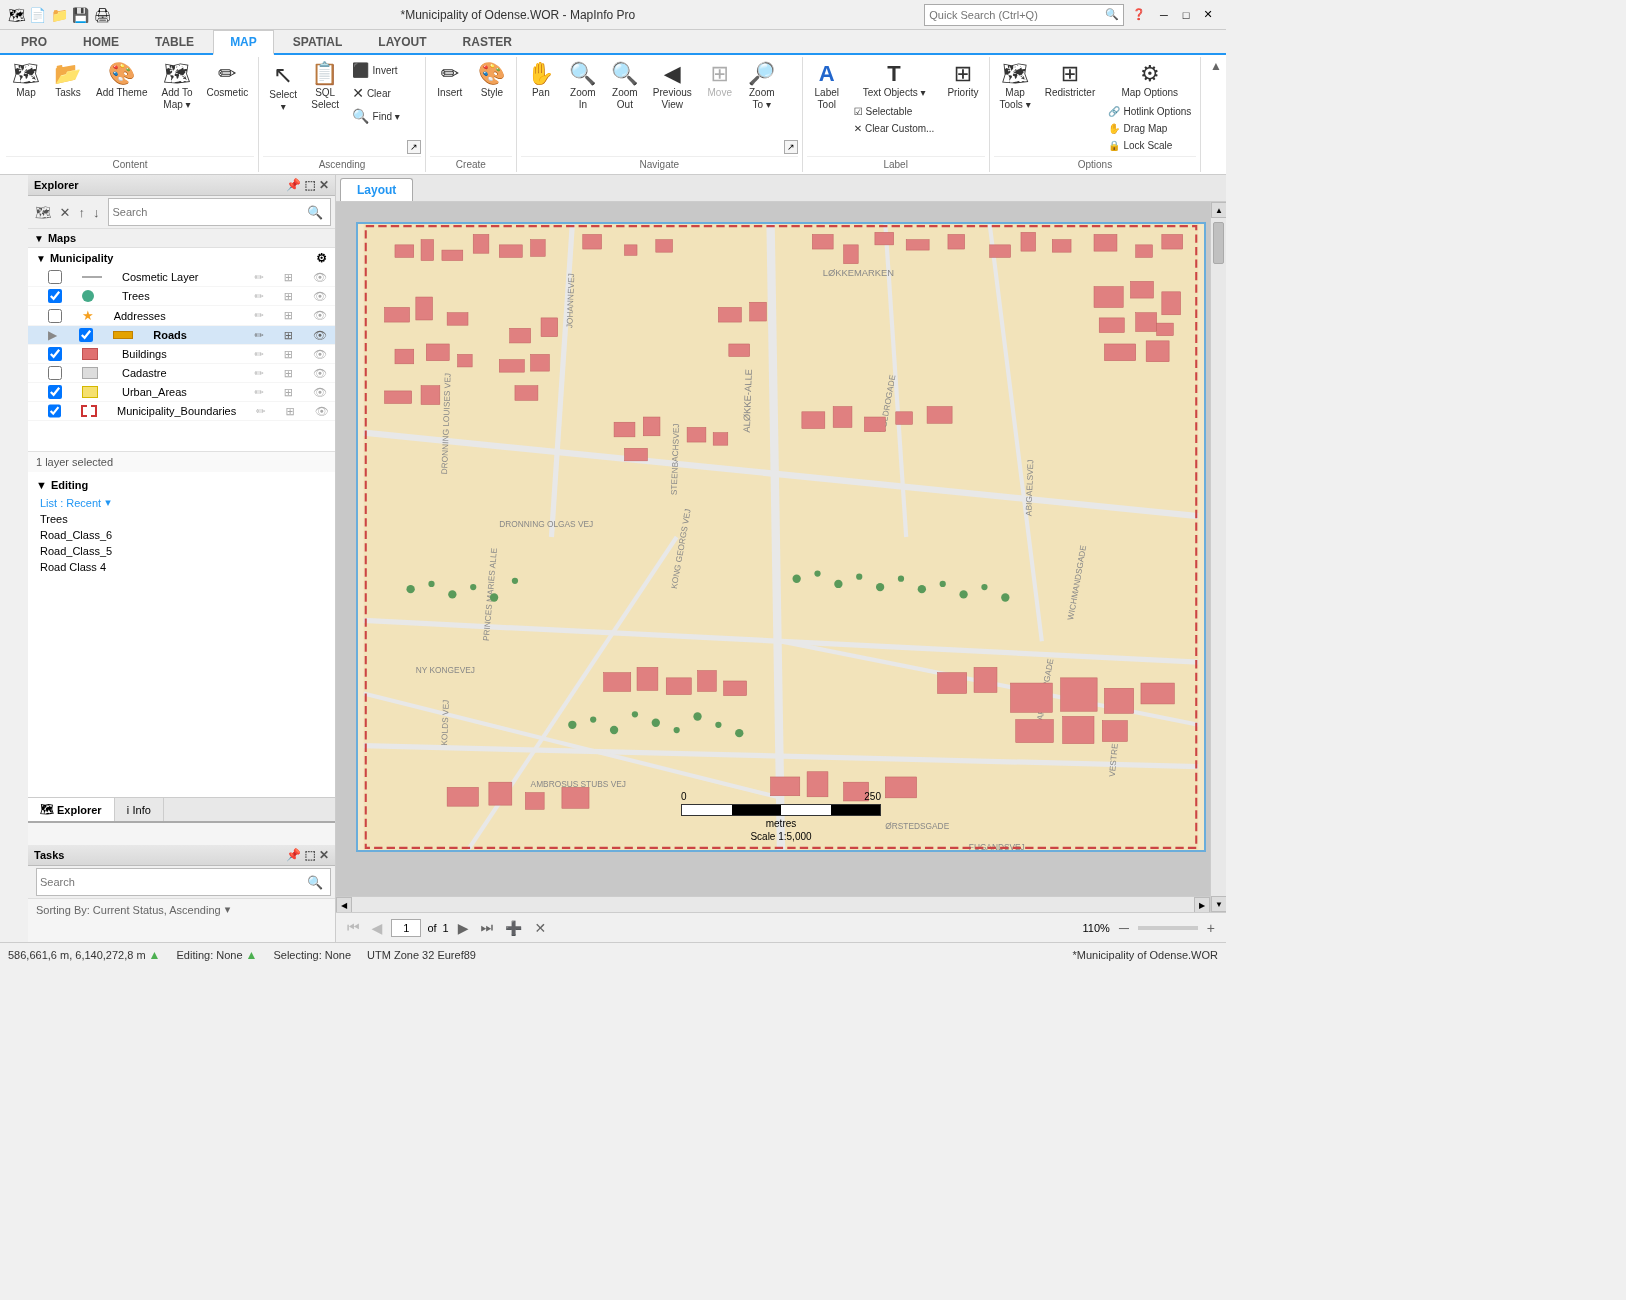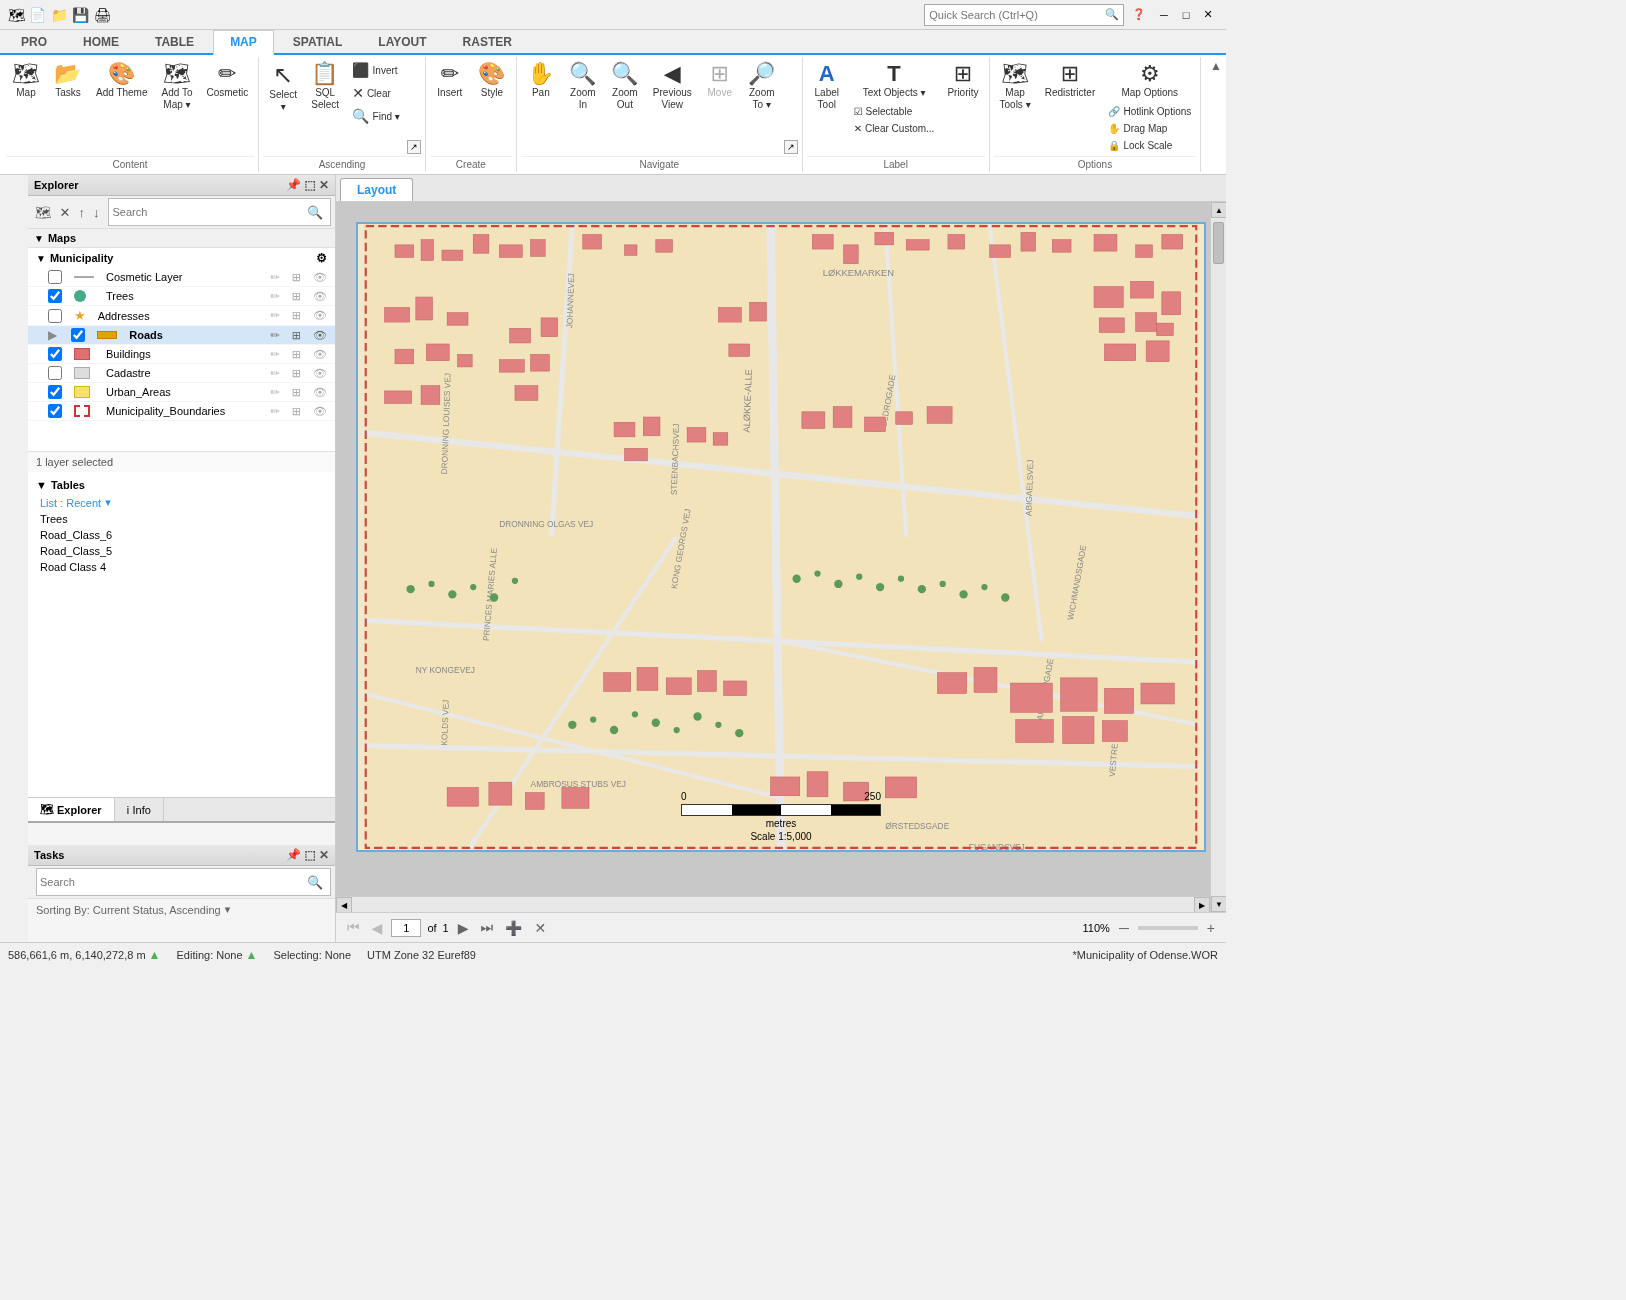--- a/index.html
+++ b/index.html
@@ -204,21 +204,21 @@
       display: flex;
       align-items: center;
       gap: 4px;
     }
     .layer-group-header .expand { cursor: pointer; font-size: 10px; }
 
     .layer-item {
       display: flex;
       align-items: center;
       padding: 2px 8px 2px 20px;
-      gap: 12px;
+      gap: 20px;
       font-size: 11px;
       border-bottom: 1px solid #f5f5f5;
       cursor: default;
     }
     .layer-item.selected { background: #d4e6f7; }
     .layer-item .layer-checkbox { width: 14px; height: 14px; }
     .layer-icon { width: 20px; height: 12px; display: inline-block; }
     .layer-name { flex: 1; }
 
     .selected-count {
@@ -383,20 +383,21 @@
     .status-arrow { color: #4CAF50; font-size: 12px; }
   </style>
 </head>
 <body>
 
 <div id="titlebar">
   <div class="left-icons">
     <span>🗺</span>
     <span>📄 📁 💾 🖨</span>
   </div>
+  <div class="title">*Municipality of Odense.WOR - MapInfo Pro</div>
   <div style="display:flex;align-items:center;gap:8px;">
     <div id="search-bar">
       <input type="text" placeholder="Quick Search (Ctrl+Q)" style="">
       <span>🔍</span>
     </div>
     <span style="cursor:pointer;">❓</span>
     <div class="win-controls">
       <span>─</span>
       <span>□</span>
       <span>✕</span>
@@ -687,21 +688,21 @@
           <span style="font-size:11px;cursor:pointer;color:#aaa;">👁</span>
         </div>
 
         <div style="height:30px;"></div>
 
         <div class="selected-count">1 layer selected</div>
 
         <div class="tables-section">
           <div class="tables-header">
             <span>▼</span>
-            <span>Tables</span>
+            <span>Editing</span>
           </div>
           <div class="tables-list-header">
             <span>List : Recent</span>
             <span>▾</span>
           </div>
           <div class="table-item">Trees</div>
           <div class="table-item">Road_Class_6</div>
           <div class="table-item">Road_Class_5</div>
           <div class="table-item">Road Class 4</div>
         </div>

